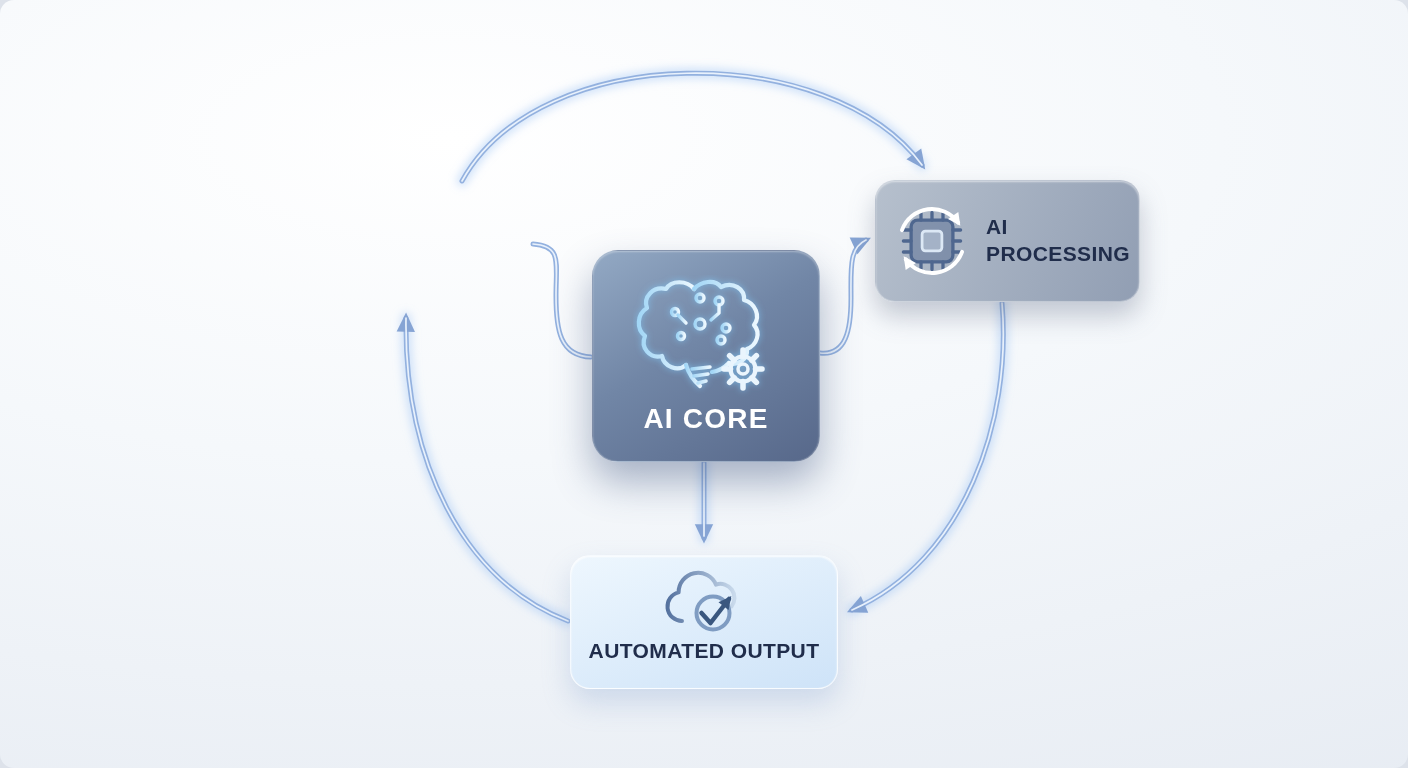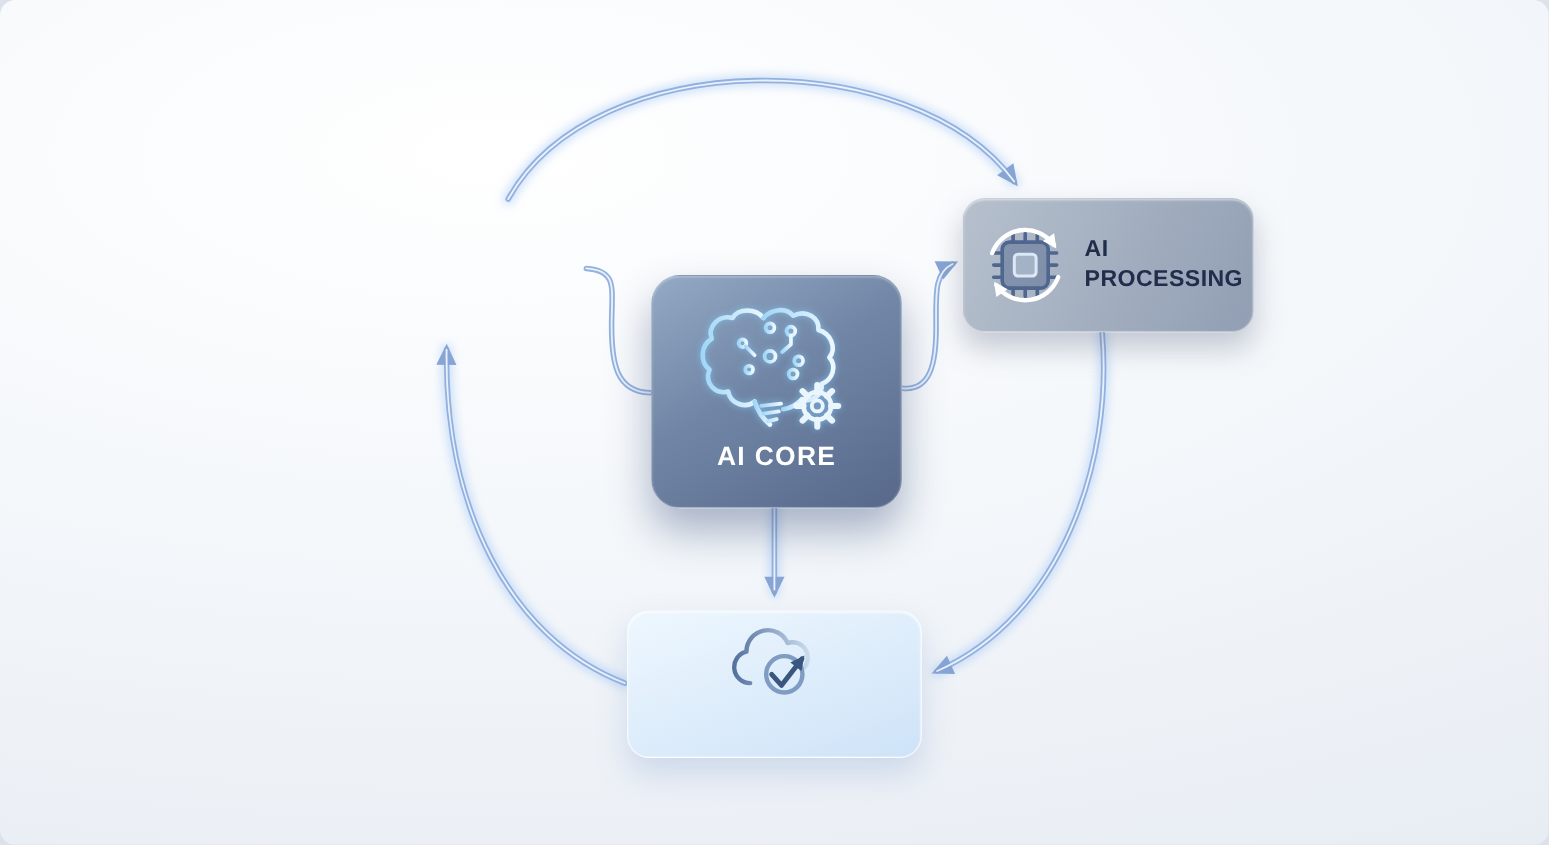--- a/index.html
+++ b/index.html
@@ -25,21 +25,21 @@
      background:linear-gradient(115deg,var(--node-processing-grad-a,#b6c0cd),var(--node-processing-grad-b,#919eb3));
      box-shadow:0 14px 26px rgba(96,110,136,.35), inset 0 1px 2px rgba(255,255,255,.55);
      border:1px solid rgba(255,255,255,.35);padding:0 6px 0 12px;gap:10px;justify-content:space-between;}
   #node-ai-processing .node-label{width:152px;}
 
   #node-ai-core{left:592px;top:250px;width:228px;height:212px;border-radius:26px;
      background:linear-gradient(150deg,var(--node-core-grad-a,#93a9c4) 0%,#7186a6 45%,var(--node-core-grad-b,#57688a) 100%);
      box-shadow:0 20px 38px rgba(74,94,134,.45), inset 0 1px 2px rgba(255,255,255,.35);
      border:1px solid rgba(255,255,255,.22);
      flex-direction:column;justify-content:flex-start;padding-top:24px;gap:4px;}
-  #node-ai-core .node-label{color:var(--label-light,#ffffff);font-size:24px;letter-spacing:1.2px;}
+  #node-ai-core .node-label{color:var(--label-light,#ffffff);font-size:28px;letter-spacing:1.2px;}
 
   #node-automated-output{left:570px;top:555px;width:268px;height:134px;border-radius:20px;
      background:linear-gradient(160deg,var(--node-output-grad-a,#eef7fe),var(--node-output-grad-b,#cee3f8));
      box-shadow:0 14px 28px rgba(130,160,205,.30), inset 0 1px 2px rgba(255,255,255,.9);
      border:1px solid rgba(255,255,255,.75);
      flex-direction:column;justify-content:flex-start;padding-top:4px;}
   #node-automated-output .node-label{text-align:center;width:100%;}
 
   .icon{flex:0 0 auto;display:block;}
 </style>
@@ -156,15 +156,16 @@
           <path d="M1 1 L11 6 L1 11 Z" fill="#3a577f"></path>
         </marker>
       </defs>
       <g fill="none" stroke-linecap="round" stroke-linejoin="round">
         <path d="M27 61 a14.5 14.5 0 0 1 -3.4 -28.6 A19.5 19.5 0 0 1 61 24.6 A14 14 0 0 1 76.5 46.5" stroke="url(#cgrad)" stroke-width="4"></path>
         <path d="M27 61 h13" stroke="url(#cgrad)" stroke-width="4"></path>
         <circle cx="58" cy="53" r="16.5" stroke="#7f9cc2" stroke-width="4"></circle>
         <path d="M46.5 53 L55.5 63 L74 39" stroke="#3a577f" stroke-width="4.5" marker-end="url(#cah)"></path>
       </g>
     </svg>
+    <div class="node-label">AUTOMATED OUTPUT</div>
   </div>
 
 </div>
 
 </body></html>

